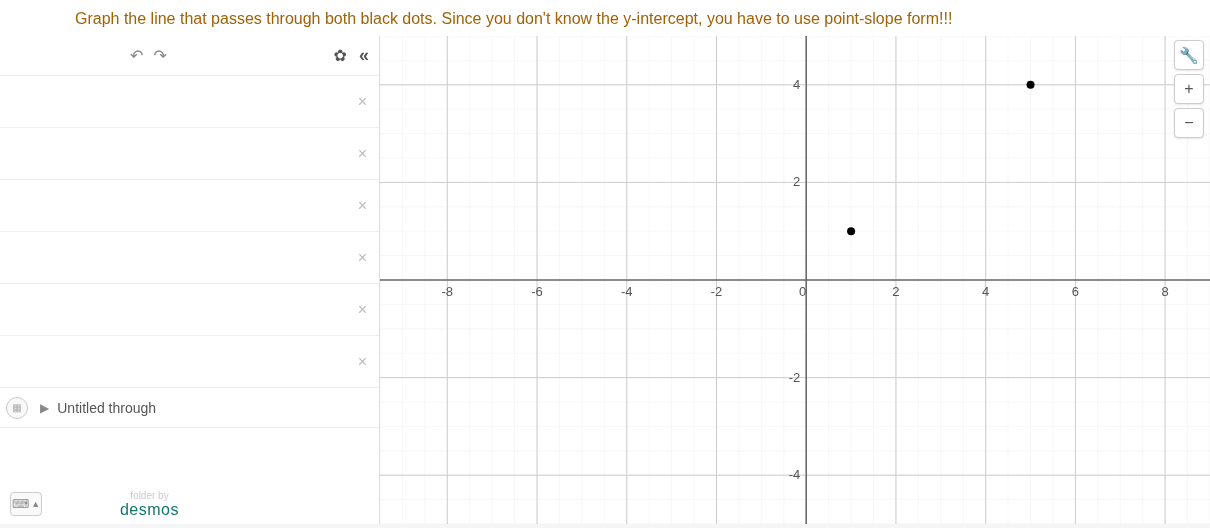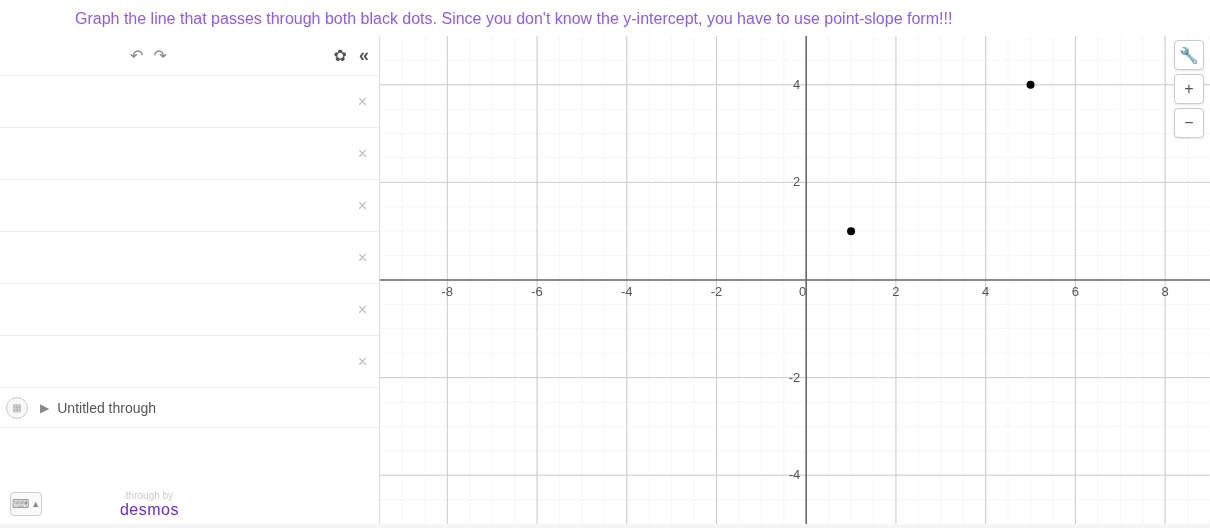--- a/index.html
+++ b/index.html
@@ -7,21 +7,21 @@
     font-family: -apple-system, BlinkMacSystemFont, "Segoe UI", Arial, sans-serif;
     background: #f5f5f5;
     width: 1210px;
     height: 528px;
     overflow: hidden;
     position: relative;
   }
   .instruction {
     padding: 10px 4px 8px 75px;
     font-size: 16px;
-    color: #8b5cf6;
+    color: #a16207;
     background: #fff;
   }
   .main-area {
     display: flex;
     height: calc(100% - 40px);
   }
   .left-panel {
     width: 380px;
     background: #fff;
     border-right: 1px solid #ddd;
@@ -127,21 +127,21 @@
   .powered {
     margin-left: auto;
     margin-right: 190px;
     text-align: center;
     color: #ccc;
     font-size: 10px;
     line-height: 1.1;
   }
   .powered .brand {
     font-size: 16px;
-    color: #6d28d9;
+    color: #0f766e;
     letter-spacing: 0.5px;
   }
   .graph-area {
     flex: 1;
     position: relative;
     background: #fff;
     overflow: hidden;
   }
   .right-controls {
     position: absolute;
@@ -217,21 +217,21 @@
         <span class="folder-caret">▶</span>
         <span>Untitled through</span>
       </div>
     </div>
     <div class="footer-row">
       <div class="keyboard-btn">
         <span>⌨</span>
         <span style="font-size:9px;margin-left:2px;">▲</span>
       </div>
       <div class="powered">
-        <div>through by</div>
+        <div>folder by</div>
         <div class="brand">desmos</div>
       </div>
     </div>
   </div>
 
   <div class="graph-area">
     <div class="right-controls">
       <div class="ctrl-btn">
         <span>🔧</span>
       </div>

